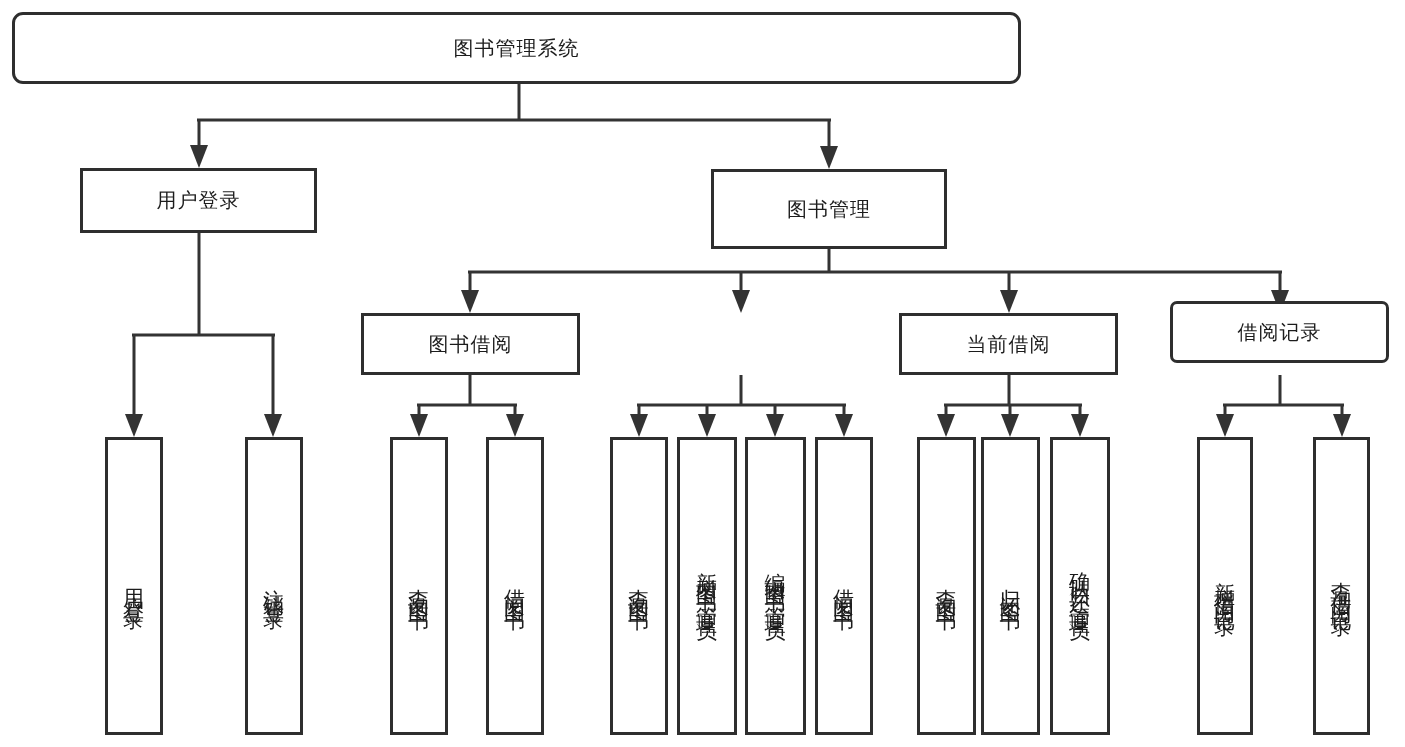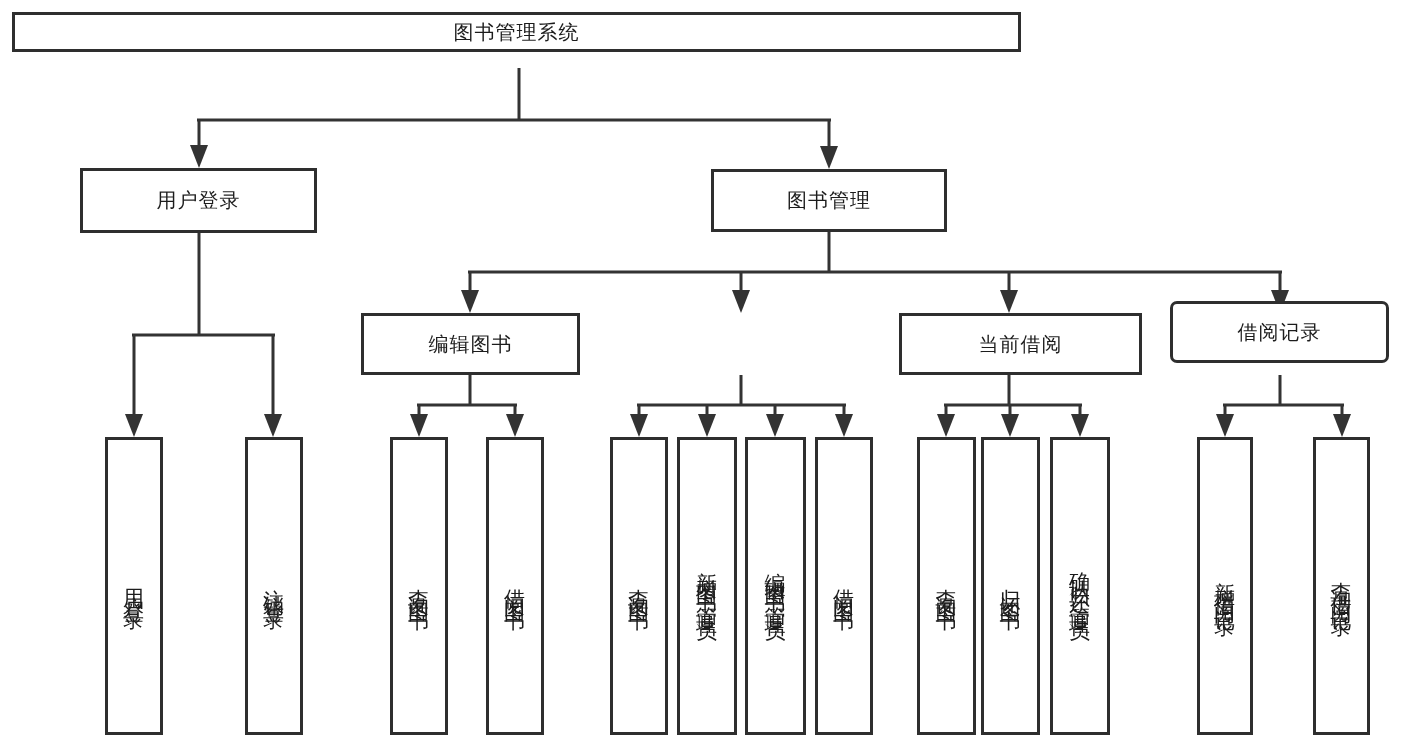--- a/index.html
+++ b/index.html
@@ -69,38 +69,38 @@
     white-space: nowrap;
     z-index: 10;
     mix-blend-mode: darken;
   }
 </style>
 </head>
 <body>
 
 <div id="stage">
 
-  <div class="node" style="left:12px; top:12px; width:1009px; height:40px;">
+  <div class="node" style="left:12px; top:12px; width:1009px; height:72px;border-radius:11px;">
     <span class="lbl">图书管理系统</span>
   </div>
 
   <div class="node" style="left:80px; top:168px; width:237px; height:65px;">
     <span class="lbl">用户登录</span>
   </div>
 
-  <div class="node" style="left:711px; top:169px; width:236px; height:63px;">
+  <div class="node" style="left:711px; top:169px; width:236px; height:80px;">
     <span class="lbl">图书管理</span>
   </div>
 
   <div class="node" style="left:361px; top:313px; width:219px; height:62px;">
-    <span class="lbl">编辑图书</span>
-  </div>
-
-
-  <div class="node" style="left:899px; top:313px; width:243px; height:62px;text-align:center;">
+    <span class="lbl">图书借阅</span>
+  </div>
+
+
+  <div class="node" style="left:899px; top:313px; width:219px; height:62px;text-align:center;">
     <span class="lbl">当前借阅</span>
   </div>
 
   <div class="node" style="left:1170px; top:301px; width:219px; height:62px;border-radius:7px;">
     <span class="lbl">借阅记录</span>
   </div>
 
   <div class="node leaf" style="left:105px; top:437px; width:58px; height:298px;">
     <span class="lbl">用户登录</span>
   </div>

